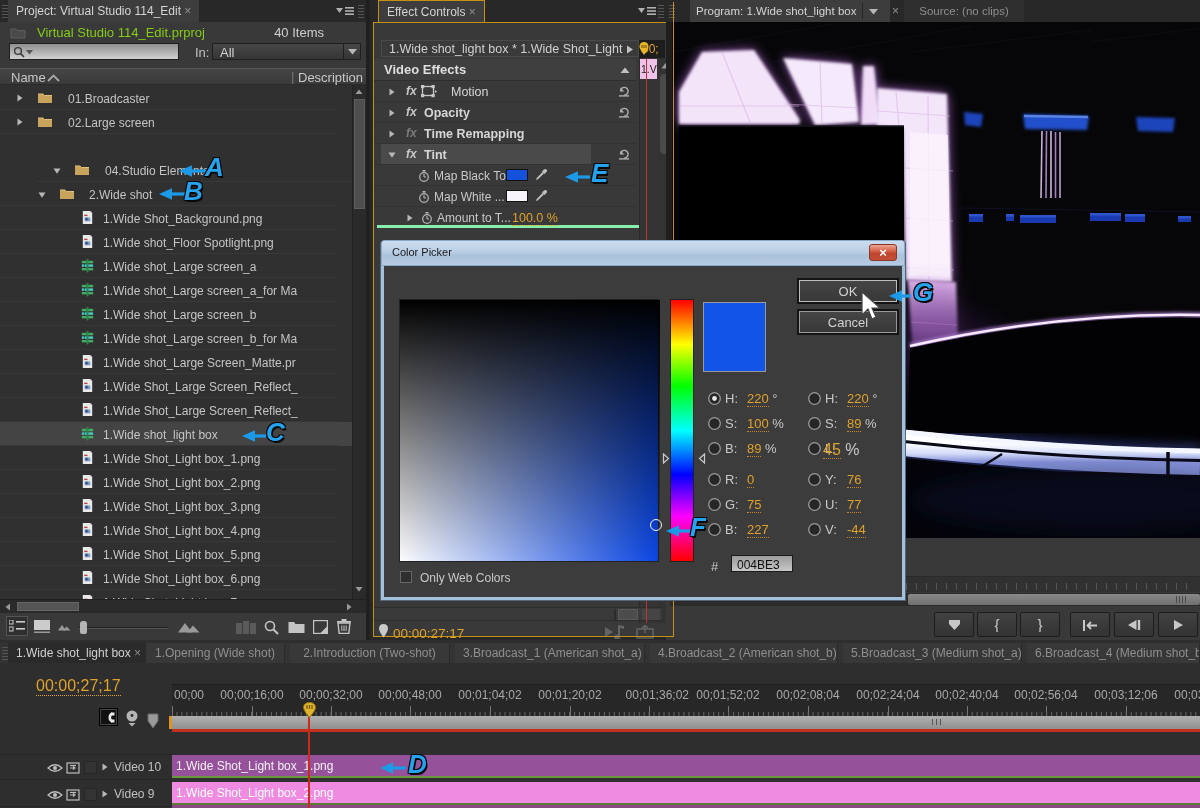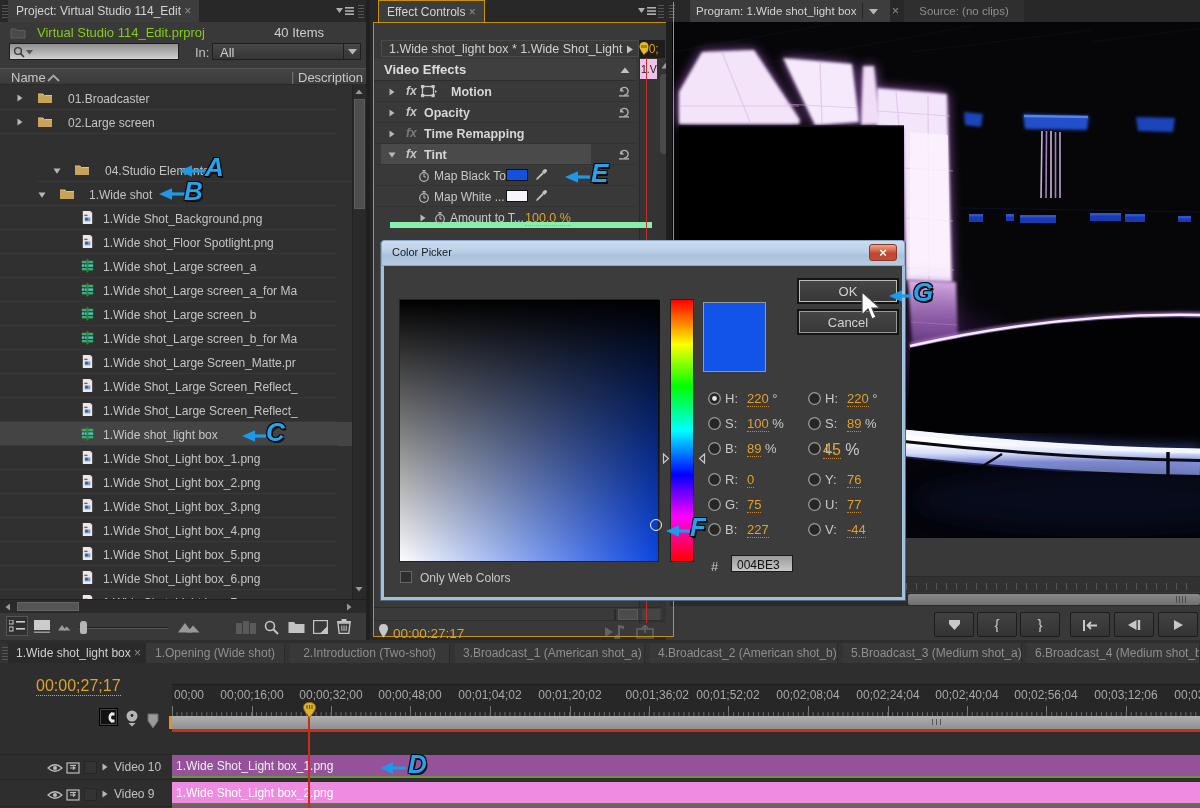--- a/index.html
+++ b/index.html
@@ -149,21 +149,21 @@
         <span class="lbl" style="left:68px;top:1px;font-size:12px">04.Studio Elements</span>
         <span class="abs" style="left:0;right:14px;bottom:0;border-bottom:1px solid #383838"></span>
       </div>
 <div class="row" style="top:97px;">
         <svg class="ic" style="left:38px;top:9px" width="8" height="8">
           <use href="#tri-d"></use>
         </svg>
         <svg class="ic" style="left:59px;top:5px" width="16" height="14">
           <use href="#folder"></use>
         </svg>
-        <span class="lbl" style="left:89px;top:1px;font-size:12px">1.Wide shot</span>
+        <span class="lbl" style="left:89px;top:1px;font-size:12px">2.Wide shot</span>
         <span class="abs" style="left:0;right:14px;bottom:0;border-bottom:1px solid #383838"></span>
       </div>
 <div class="row" style="top:121px;">
         <svg class="ic" style="left:80px;top:4px" width="15" height="15">
           <use href="#pngfile"></use>
         </svg>
         <span class="lbl" style="left:103px;top:1px;font-size:12px">1.Wide Shot_Background.png</span>
         <span class="abs" style="left:0;right:14px;bottom:0;border-bottom:1px solid #383838"></span>
       </div>
 <div class="row" style="top:145px;">
@@ -395,21 +395,21 @@
           </svg>
           <span class="lbl" style="left:32px;top:3px;font-style:italic;font-weight:bold;font-size:12px;color:#c8c8c8;opacity:1">fx</span>
           <svg class="ic" style="left:47px;top:4px" width="16" height="13">
             <rect x="1.5" y="1.5" width="11" height="9" fill="none" stroke="#c8c8c8" stroke-width="1.3"></rect>
             <rect x="0" y="0" width="3.2" height="3.2" fill="#c8c8c8"></rect>
             <rect x="10.5" y="0" width="3.2" height="3.2" fill="#c8c8c8"></rect>
             <rect x="0" y="9" width="3.2" height="3.2" fill="#c8c8c8"></rect>
             <rect x="10.5" y="9" width="3.2" height="3.2" fill="#c8c8c8"></rect>
             <path d="M14 5 L16 6.5 L14 8" fill="#c8c8c8"></path>
           </svg>
-          <span class="lbl" style="left:77px;top:3.5px;font-weight:bold;font-size:12.5px;color:#d6d6d6">Motion</span>
+          <span class="lbl" style="left:77px;top:3.5px;font-weight:normal;font-size:12.5px;color:#d6d6d6">Motion</span>
           <svg class="ic" style="left:243px;top:3px" width="14" height="14">
             <use href="#reset"></use>
           </svg>
         </div>
 <div class="abs" style="left:0;top:79px;width:262px;height:21px;border-bottom:1px solid #323232">
           <svg class="ic" style="left:14px;top:7px" width="8" height="8">
             <use href="#tri-r"></use>
           </svg>
           <span class="lbl" style="left:32px;top:3px;font-style:italic;font-weight:bold;font-size:12px;color:#c8c8c8;opacity:1">fx</span>
           <span class="lbl" style="left:50px;top:3.5px;font-weight:bold;font-size:12.5px;color:#d6d6d6">Opacity</span>
@@ -448,21 +448,21 @@
 <div class="abs" style="left:0;top:163px;width:262px;height:21px;border-bottom:1px solid #323232">
           <svg class="ic" style="left:44px;top:4px" width="12" height="14">
             <use href="#stopw"></use>
           </svg>
           <span class="lbl" style="left:60px;top:4px;font-size:12px;color:#c8c8c8">Map White ...</span>
           <span class="abs" style="left:132px;top:4px;width:22px;height:12px;background:#f8f4fc;border:1px solid #111"></span>
           <svg class="ic" style="left:160px;top:3px" width="14" height="14">
             <use href="#eyedrop"></use>
           </svg>
         </div>
-<div class="abs" style="left:16px;top:184px;width:262px;height:21px;border-bottom:6px solid #86efac">
+<div class="abs" style="left:3px;top:184px;width:262px;height:21px;border-bottom:3px solid #86efac">
           <svg class="ic" style="left:29px;top:7px" width="8" height="8">
             <use href="#tri-r"></use>
           </svg>
           <svg class="ic" style="left:44px;top:4px" width="12" height="14">
             <use href="#stopw"></use>
           </svg>
           <span class="lbl" style="left:60px;top:4px;font-size:12px;color:#c8c8c8">Amount to T...</span>
           <span class="lbl orange" style="left:135px;top:4px;font-size:12.5px;border-bottom:1px dotted #dfa22b">100.0 %</span>
           <span class="lbl" style="left:186px;top:3px;font-size:13px;color:#c8c8c8"></span>
         </div>

